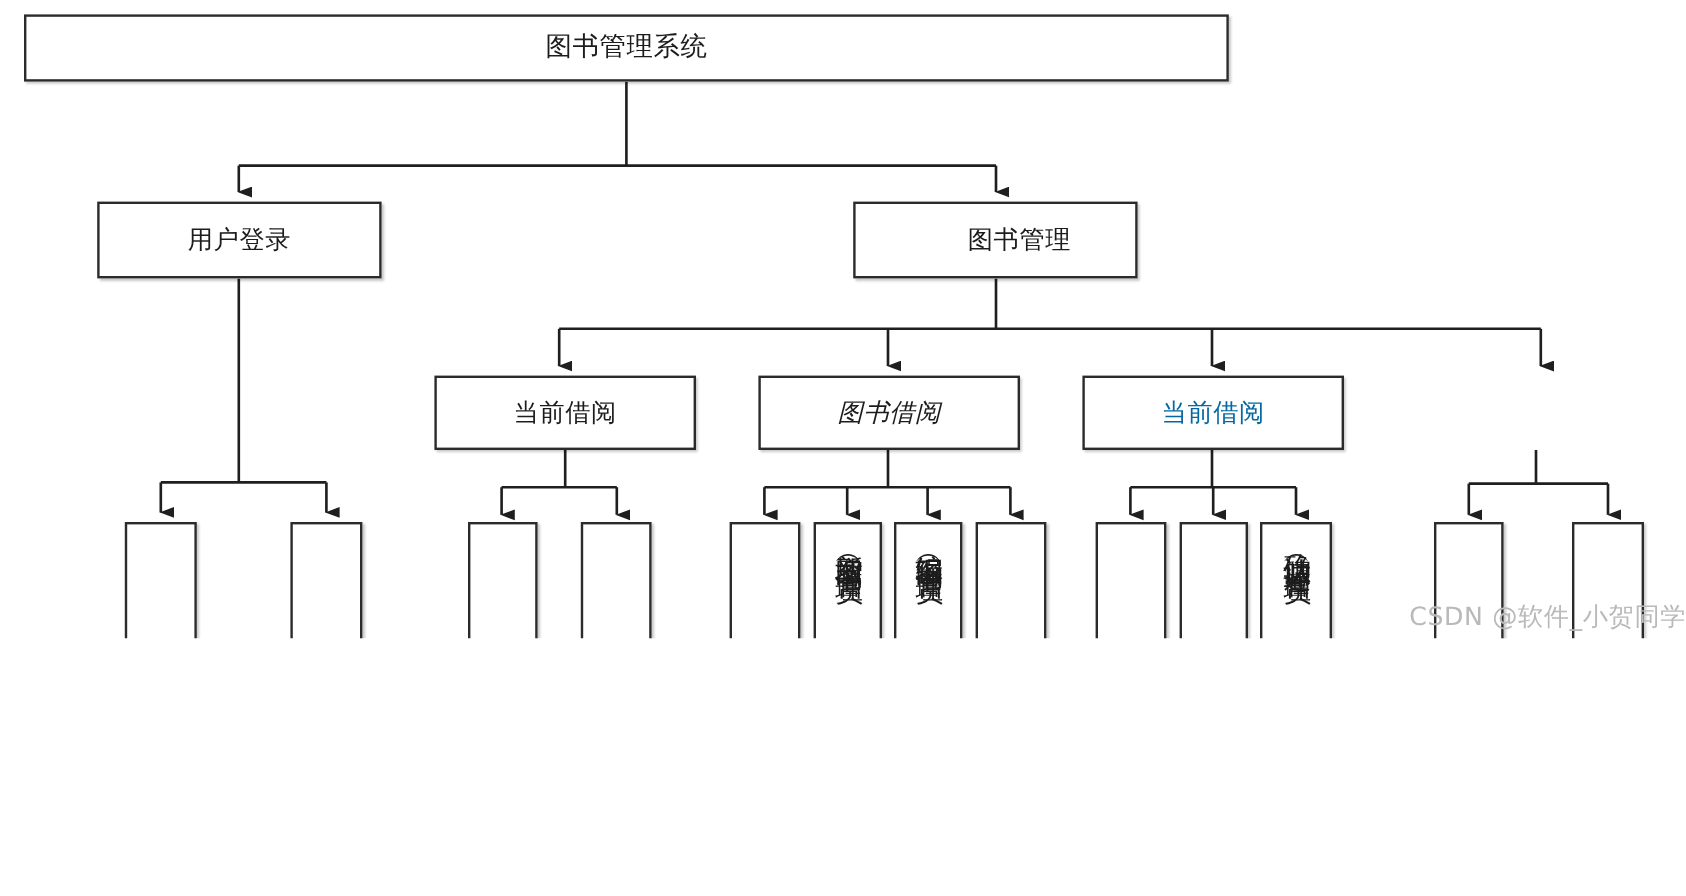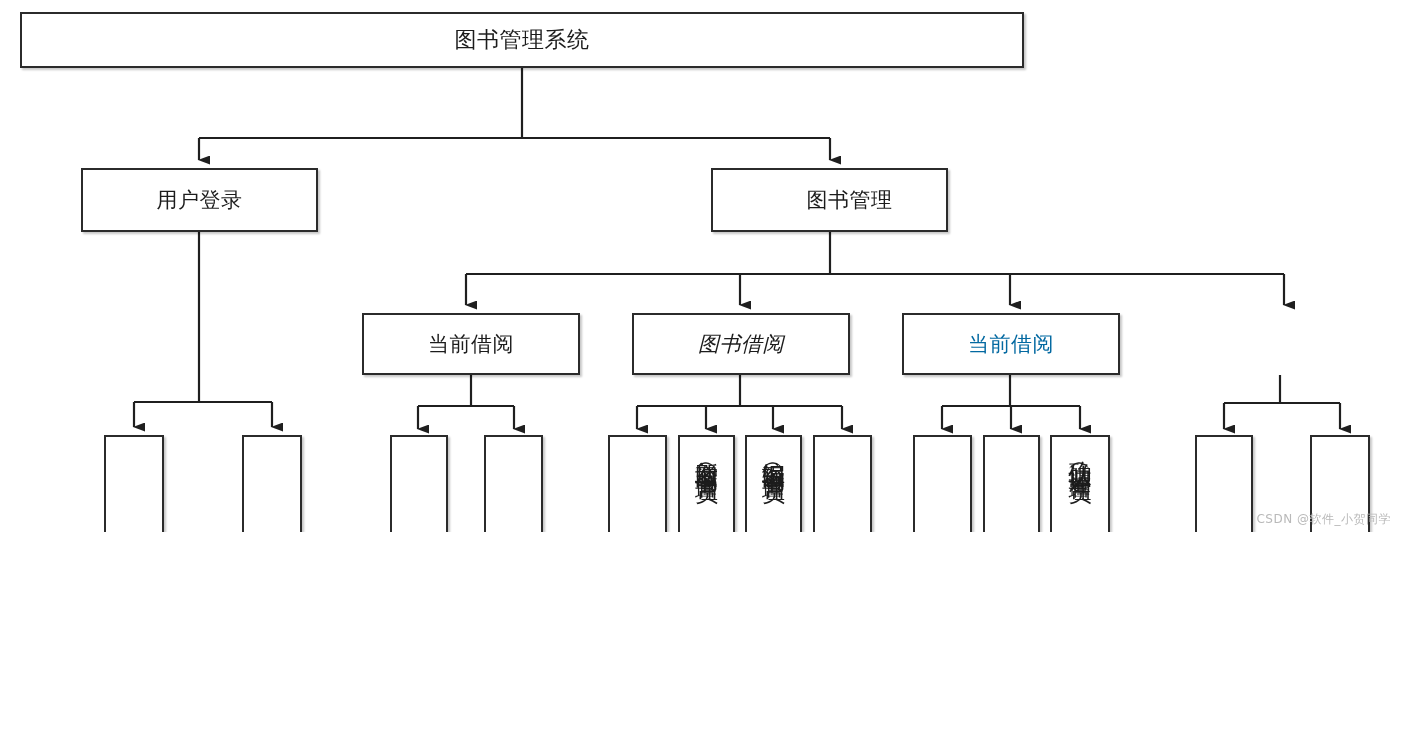--- a/index.html
+++ b/index.html
@@ -63,23 +63,23 @@
     margin: 0 auto;
   }
   .node.vertical.align-top {
     align-items: flex-start;
   }
   .node.vertical.align-mid {
     align-items: center;
   }
   #watermark {
     position: absolute;
-    right: 14px;
+    right: 0;
     bottom: 4px;
-    font-size: 12px;
+    font-size: 21px;
     color: #b9b9b9;
     white-space: nowrap;
     letter-spacing: 0.5px;
   }
 </style>
 </head>
 <body>
 
 <div id="diagram-root">
 

